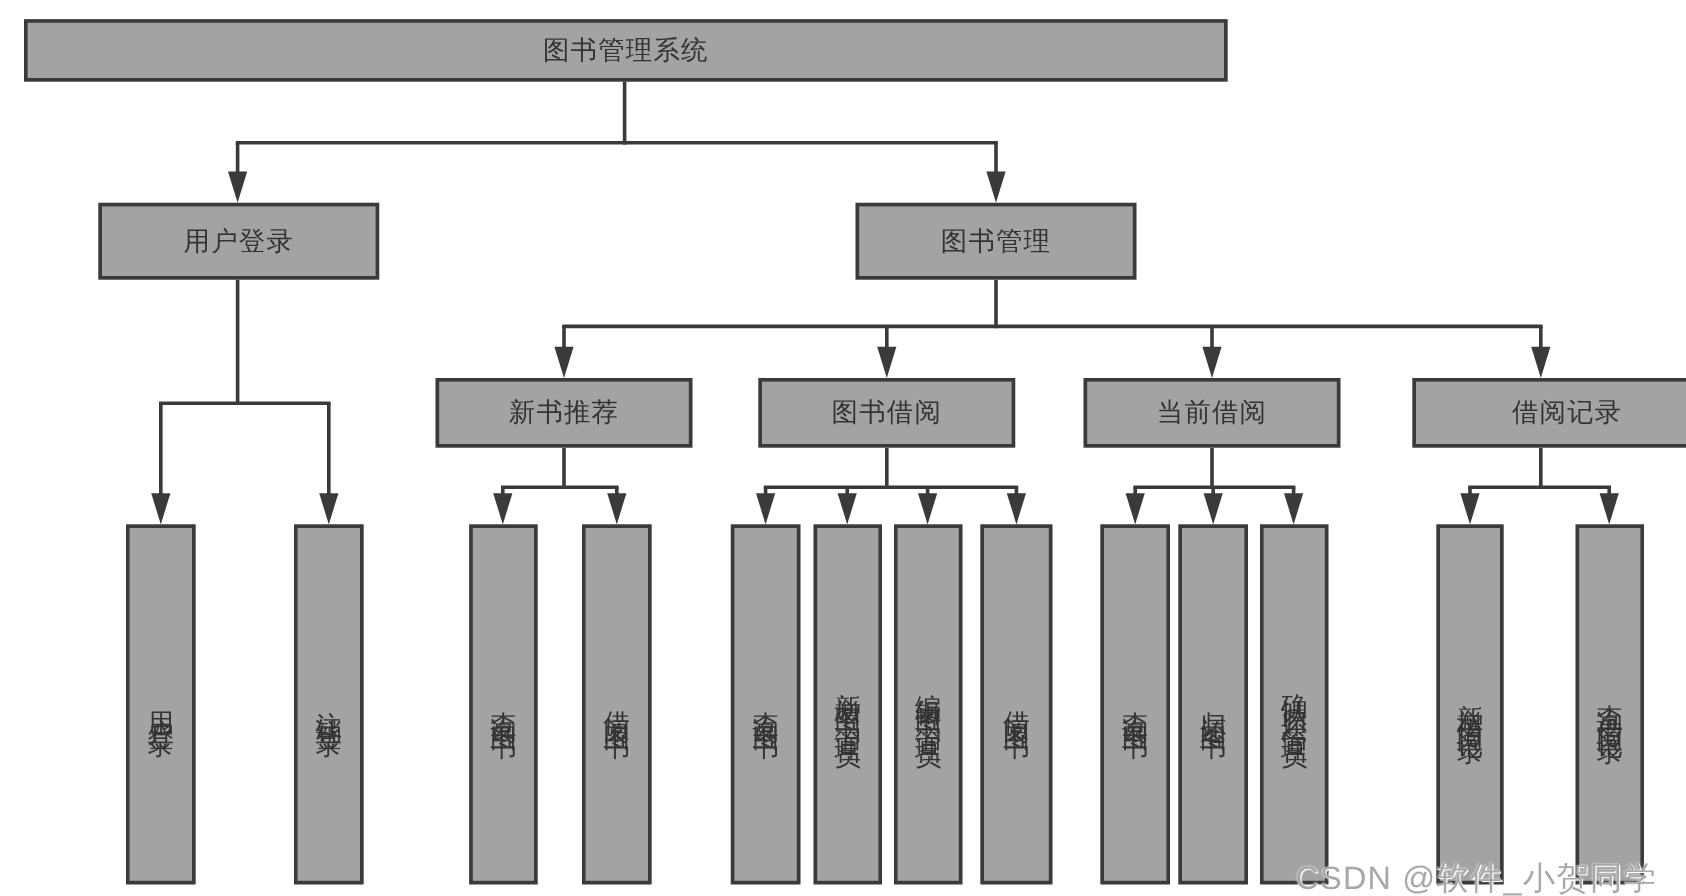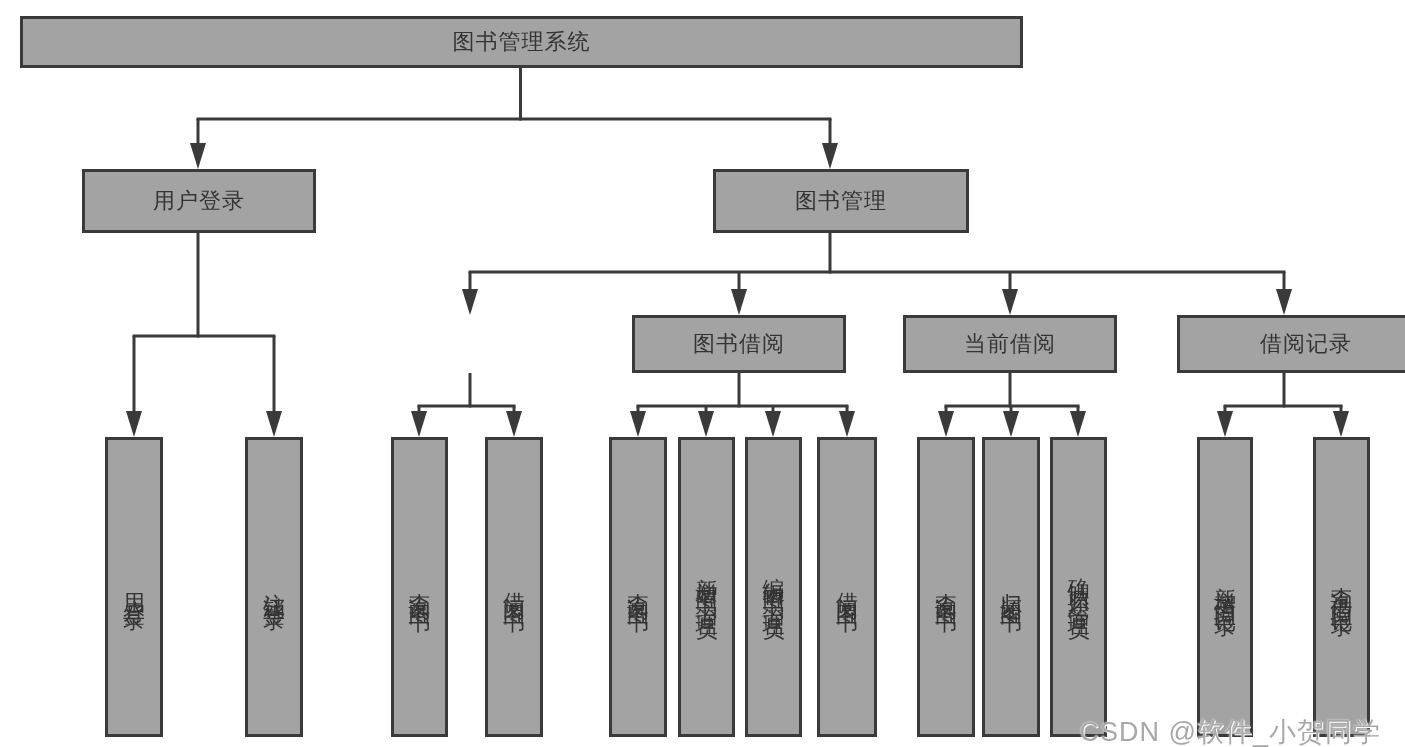--- a/index.html
+++ b/index.html
@@ -135,24 +135,27 @@
     </g>
   </svg>
 
   <div class="node h" style="left:20px;top:16px;width:1003px;height:52px">
     <span>图书管理系统</span>
   </div>
 
   <div class="node h" style="left:82px;top:169px;width:234px;height:64px">
     <span>用户登录</span>
   </div>
-  <div class="node h" style="left:713px;top:169px;width:256px;height:64px">
+  <div class="node h" style="left:713px;top:169px;width:234px;height:64px">
     <span>图书管理</span>
   </div>
 
+  <div class="node h" style="left:363px;top:315px;width:214px;height:58px">
+    <span>新书推荐</span>
+  </div>
   <div class="node h" style="left:903px;top:315px;width:214px;height:58px">
     <span>当前借阅</span>
   </div>
   <div class="node h" style="left:632px;top:315px;width:214px;height:58px">
     <span>图书借阅</span>
   </div>
   <div class="node h" style="left:1177px;top:315px;width:258px;height:58px">
     <span>借阅记录</span>
   </div>
 

